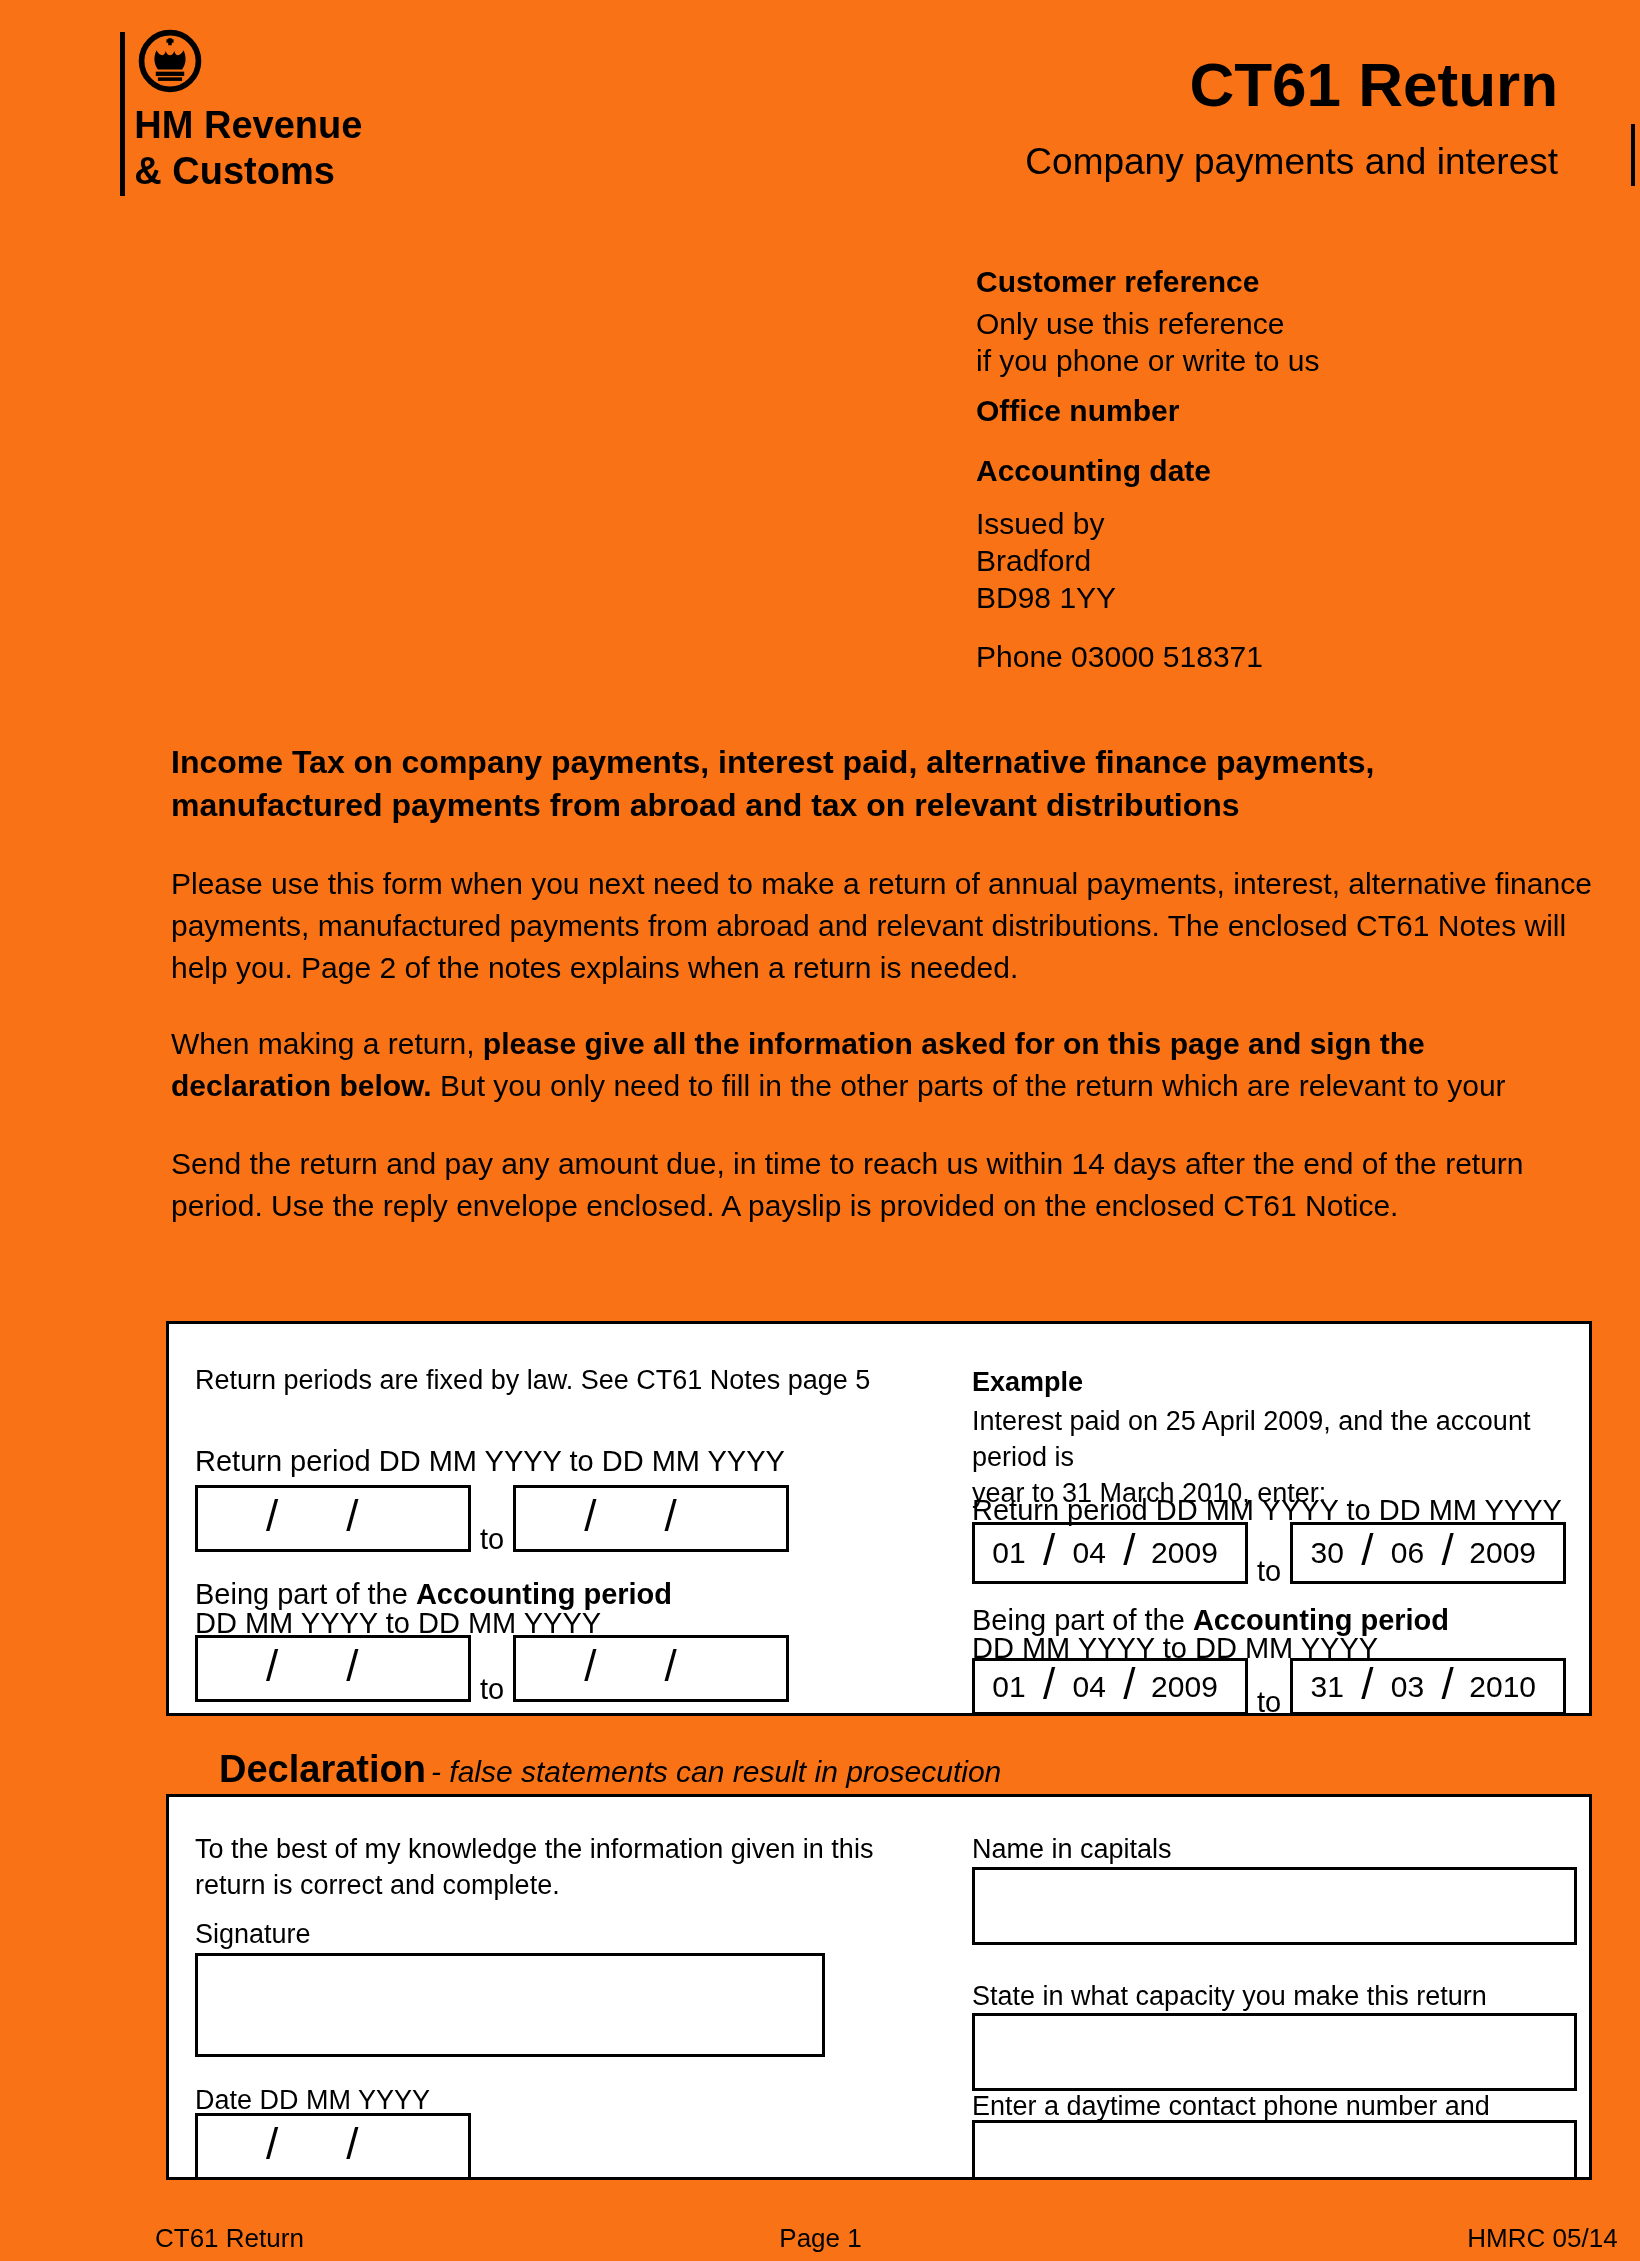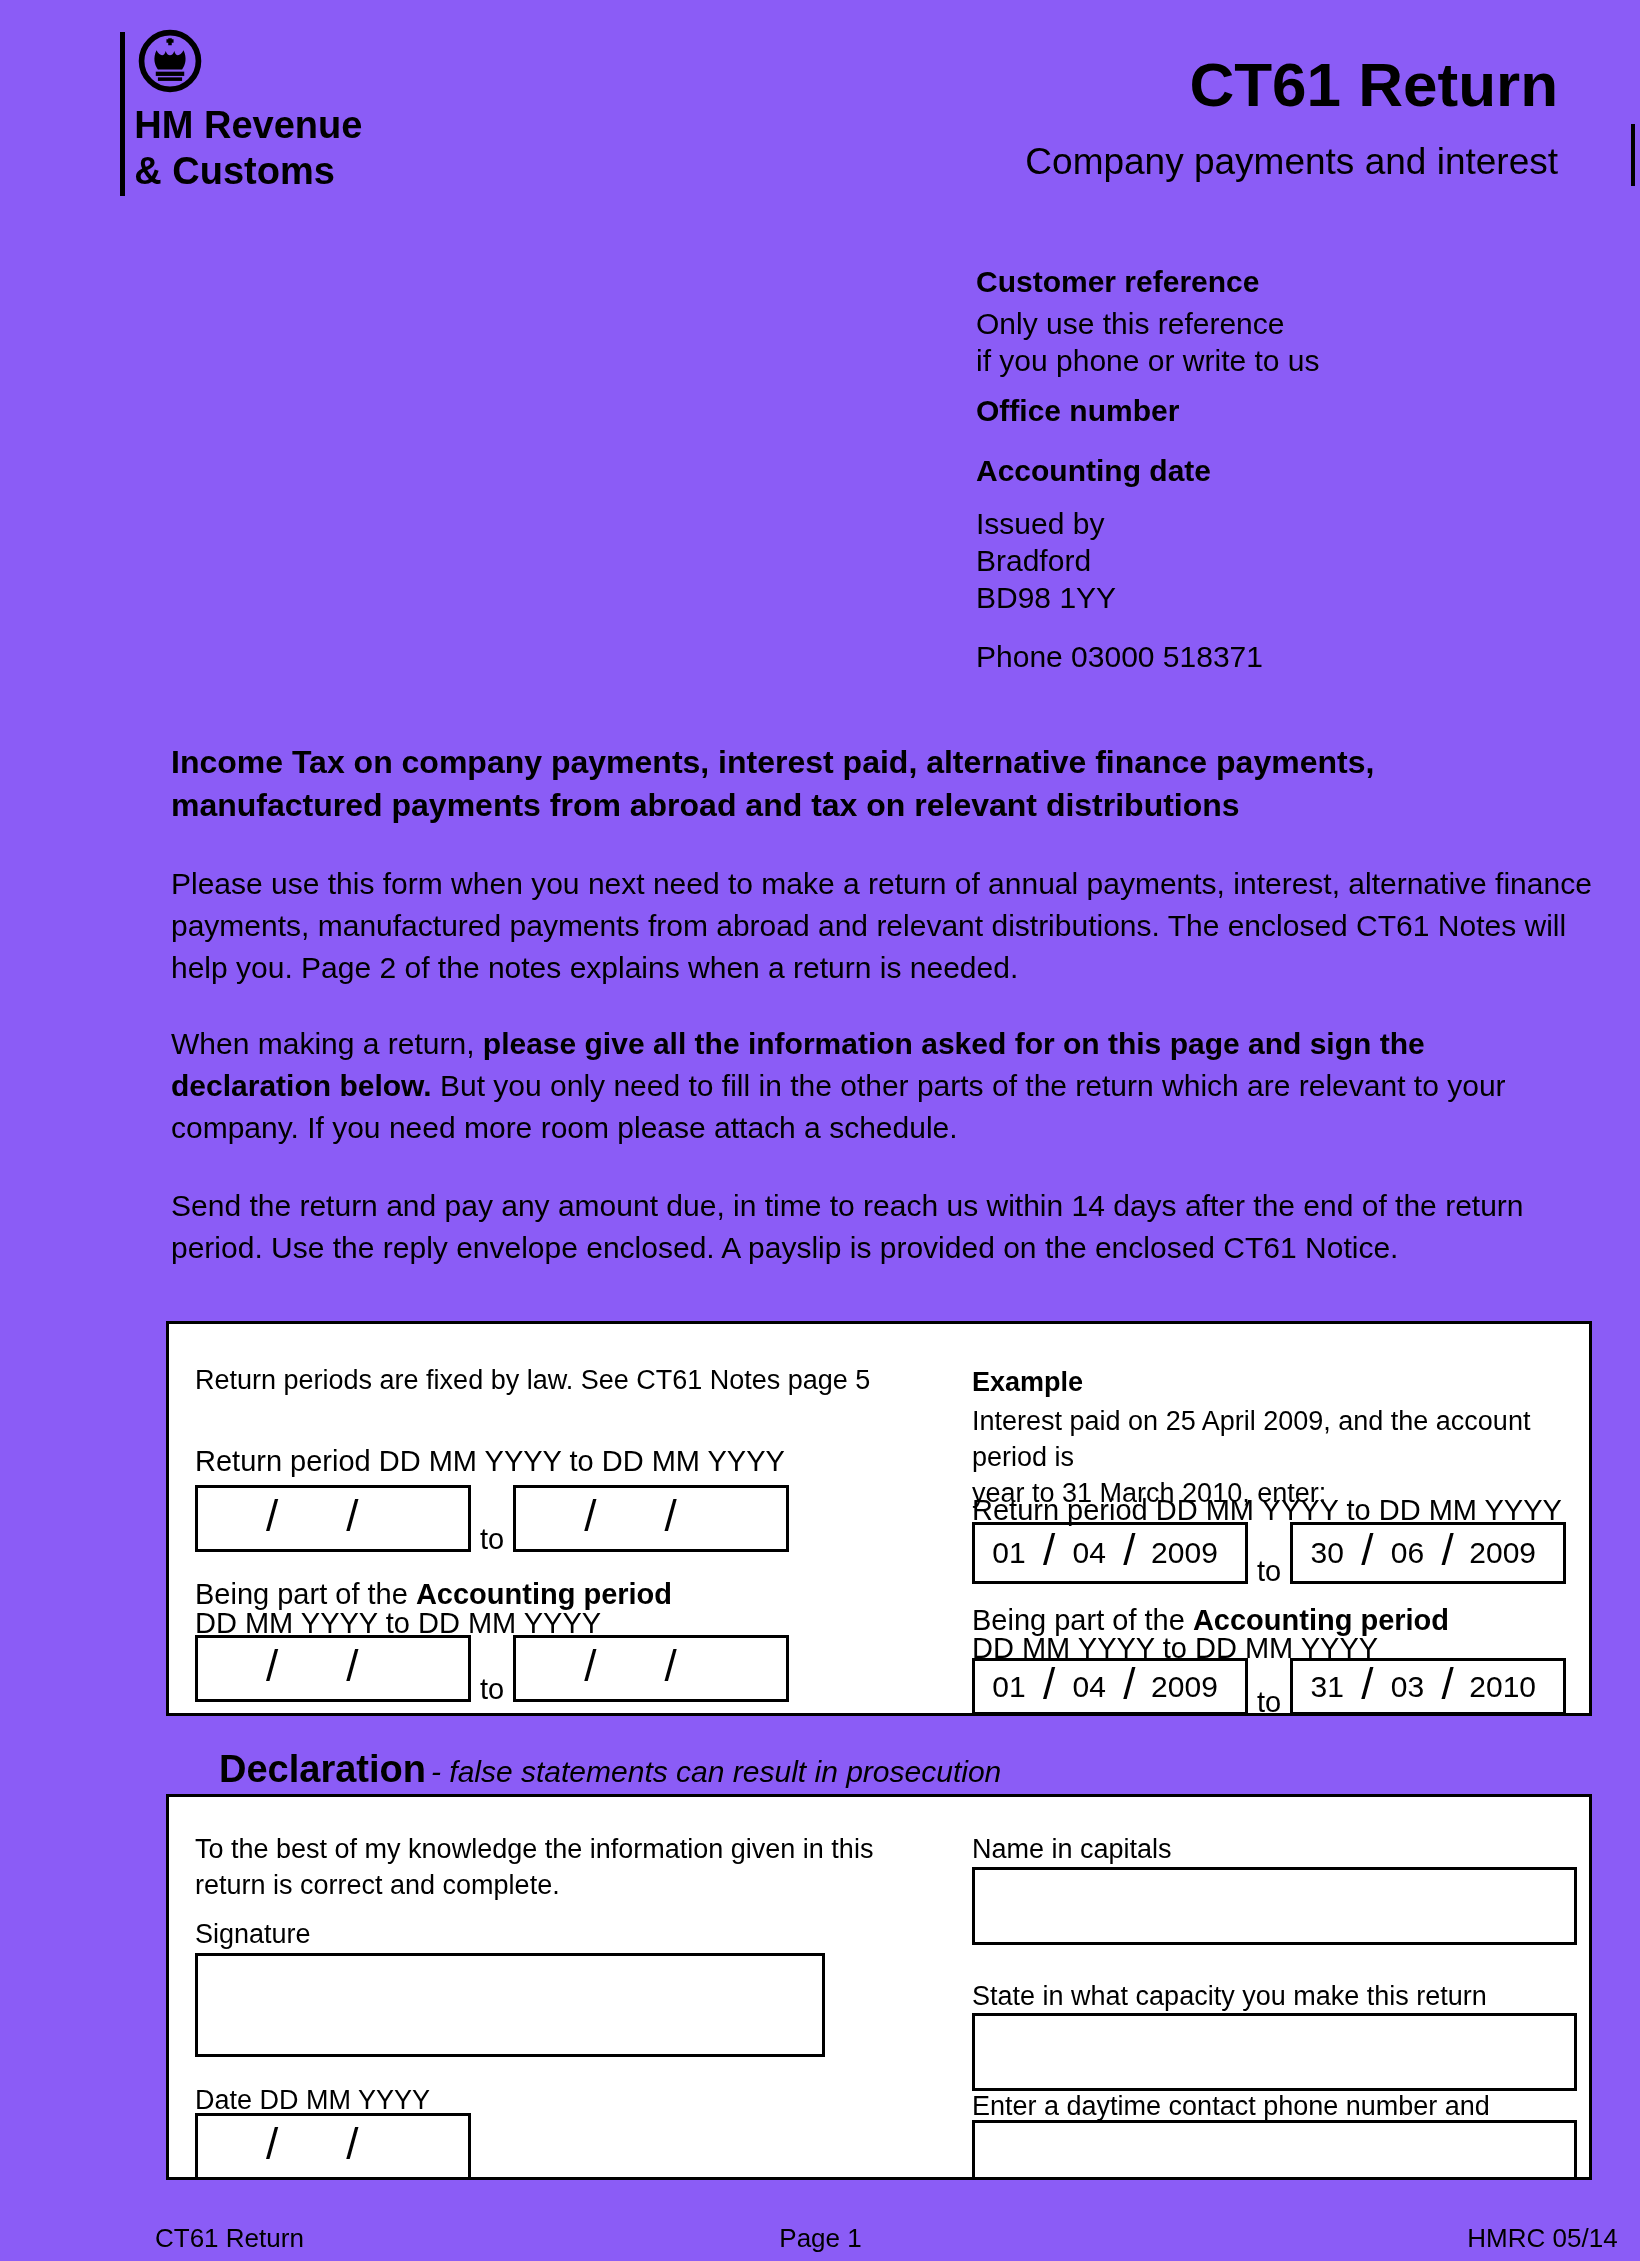--- a/index.html
+++ b/index.html
@@ -1,19 +1,19 @@
 <!DOCTYPE html>
 <html style="font-size:10.4px"><head>
 <meta charset="utf-8">
 <style>
   * { margin:0; padding:0; box-sizing:border-box; }
   html,body { background:#ffffff; }
   .page {
     position:relative; width:1641px; height:2261px;
-    background:#8b5cf6; color:#000;
+    background:#f97316; color:#000;
     font-family:"Liberation Sans", sans-serif;
     overflow:hidden;
   }
   .bold { font-weight:bold; }
 
   
   .logo { position:absolute; left:120px; top:29px; }
   .logo-bar { position:absolute; left:0; top:3.3px; width:5.2px; height:164px; background:#000; }
   .crown { position:absolute; left:18px; top:0; width:64px; height:64px; }
   .logo-text { position:absolute; left:14.3px; top:73px; font-size:38px; font-weight:bold; line-height:46px; white-space:nowrap; }
@@ -121,21 +121,20 @@
       <div>manufactured payments from abroad and tax on relevant distributions</div>
     </div>
     <p class="p1">
       <span>Please use this form when you next need to make a return of annual payments, interest, alternative finance</span><br>
       <span>payments, manufactured payments from abroad and relevant distributions. The enclosed CT61 Notes will</span><br>
       <span>help you. Page 2 of the notes explains when a return is needed.</span>
     </p>
     <p class="p2">
       <span>When making a return, </span><span class="bold">please give all the information asked for on this page and sign the</span><br>
       <span class="bold">declaration below.</span><span> But you only need to fill in the other parts of the return which are relevant to your</span><br>
-      <span>company. If you need more room please attach a schedule.</span>
     </p>
     <p class="p3">
       <span>Send the return and pay any amount due, in time to reach us within 14 days after the end of the return</span><br>
       <span>period. Use the reply envelope enclosed. A payslip is provided on the enclosed CT61 Notice.</span>
     </p>
   </div>
 
   <div class="period-heading">Period covered by this return</div>
 
   <div class="rule-box period-box">

